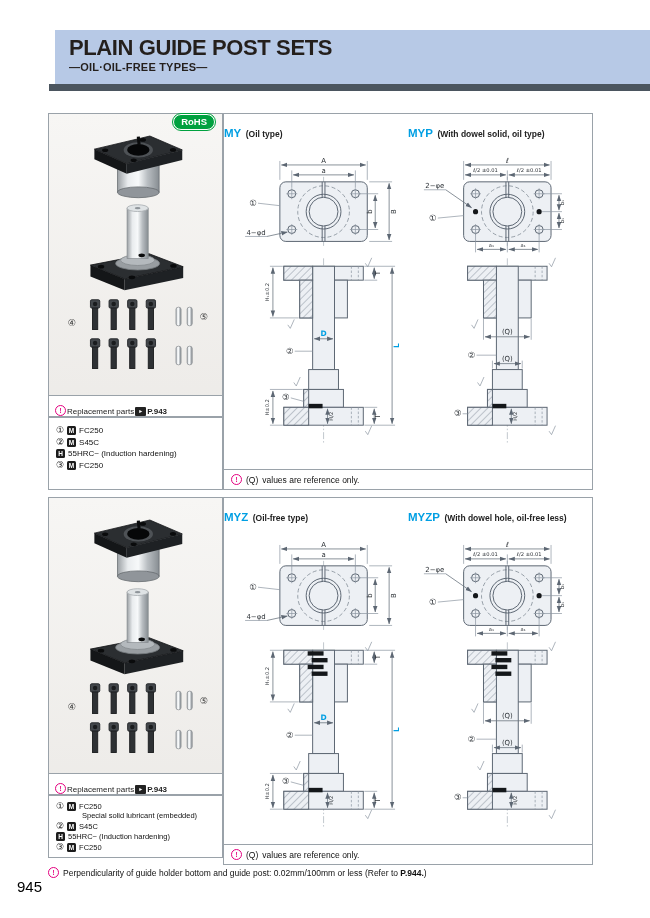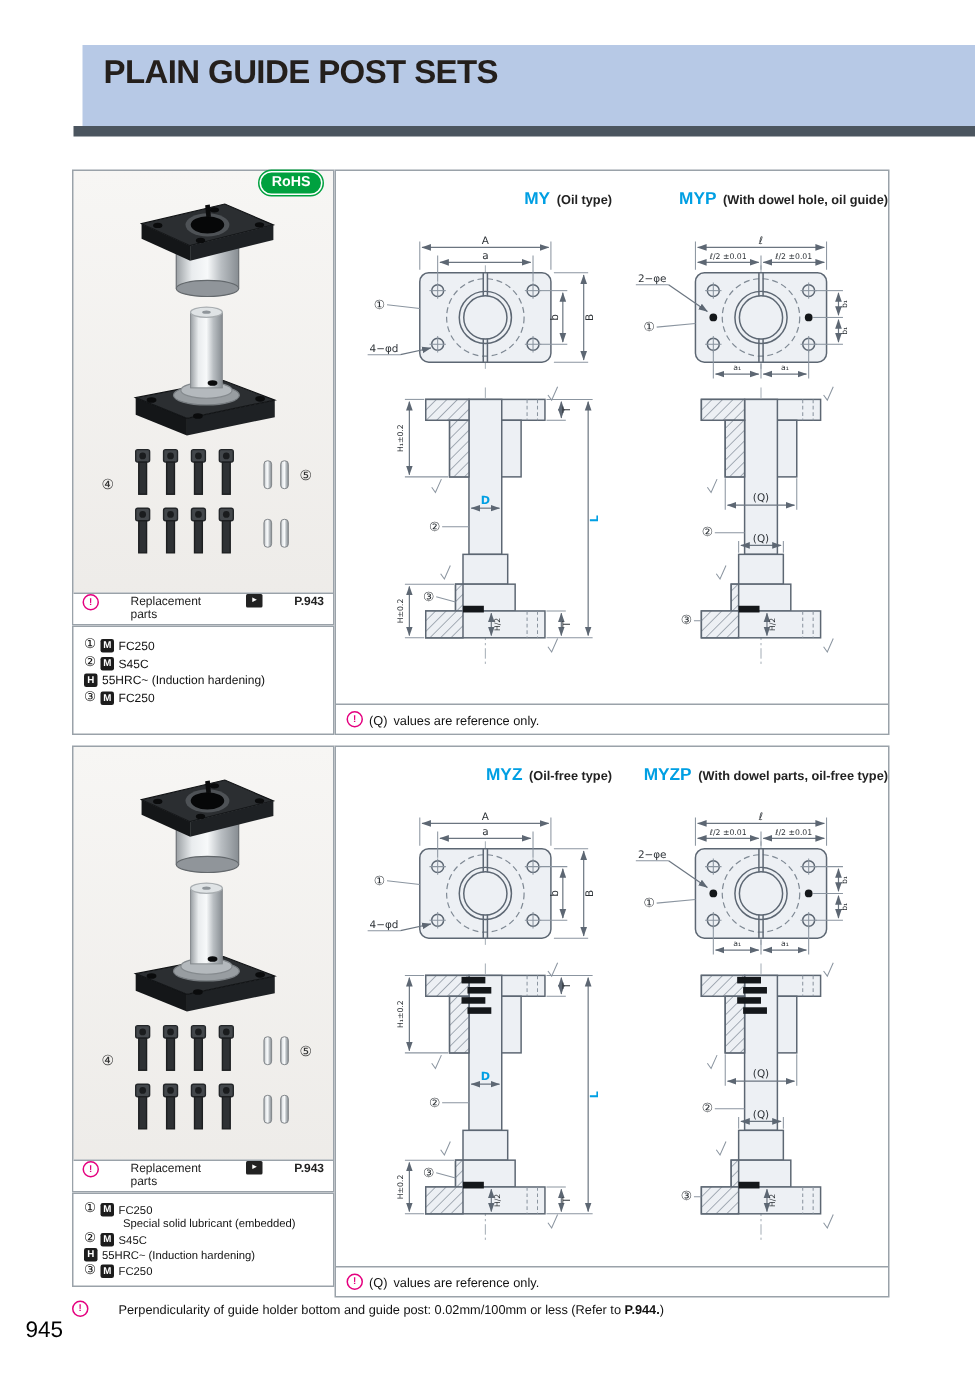--- a/index.html
+++ b/index.html
@@ -19,48 +19,48 @@
   #box1{top:113px;height:304px}
   #box2{top:417px;height:73px}
   #box3{top:497px;height:298px}
   #box4{top:795px;height:63px}
   .rohs{position:absolute;right:7px;top:0;background:#00a13f;color:#fff;font-weight:bold;
         font-size:9.5px;padding:1px 7px 2px;border-radius:9px;border:1px solid #fff;
         outline:1px solid #00a13f}
   .photo{display:block;margin:0 auto}
   .ph1{margin-top:12px}
   .repbar{position:absolute;left:0;right:0;bottom:0;height:20px;border-top:1px solid #9aa2a9;
-          display:flex;align-items:flex-start;gap:21px;padding:0 6px;font-size:8px;color:#222;background:#fff}
+          display:flex;align-items:flex-end;gap:1px;padding:0 6px;font-size:8px;color:#222;background:#fff}
   .p-ic{display:inline-block;width:9px;height:9px;border:1.2px solid #e4007f;border-radius:50%;
         color:#e4007f;font-weight:bold;font-size:6.5px;line-height:9px;text-align:center;flex:none;background:#fff}
   .bookic{display:inline-block;width:11px;height:9px;background:#222;color:#fff;font-size:6px;
           line-height:9px;text-align:center;border-radius:1px;flex:none}
   .plist{padding:5px 7px;font-size:8px;color:#111}
   .plist .row{display:flex;align-items:center;gap:3px;margin:2px 0}
   .badge{display:inline-block;width:9px;height:9px;background:#1c1c1c;color:#fff;font-size:6.5px;
          font-weight:bold;text-align:center;line-height:9.5px;border-radius:1.5px;flex:none;
          font-family:"Liberation Sans",sans-serif}
   .cnum{font-size:9px;font-family:"DejaVu Sans","Liberation Sans",sans-serif}
   .indent{margin-left:13px}
   .sub{margin-left:26px;font-size:7.5px;margin-top:-1px}
 
   
   .panel{position:absolute;left:223px;width:370px;border:1px solid #9aa2a9;box-sizing:border-box;
          background:#fff;overflow:hidden}
   #panelA{top:113px;height:377px}
   #panelB{top:497px;height:368px}
   .ptitles{display:flex;margin-top:9px;height:22px}
-  .ptitles .half{flex:1;text-align:right}
+  .ptitles .half{flex:1;text-align:left}
   .code{color:#009fe3;font-weight:bold;font-size:11.5px}
   .desc{color:#222;font-size:8.5px;font-weight:bold}
   .drawing{display:block;margin:12px auto 0}
   .qnote{position:absolute;left:0;right:0;bottom:0;height:19px;border-top:1px solid #9aa2a9;
          display:flex;align-items:center;gap:4px;padding:0 7px;font-size:8.5px;color:#111;background:#fff}
 
-  #perp{position:absolute;left:48px;top:867px;display:flex;align-items:center;gap:20px;
+  #perp{position:absolute;left:48px;top:867px;display:flex;align-items:center;gap:4px;
         font-size:8.5px;color:#111}
   #pageno{position:absolute;left:17px;top:878px;font-size:15px;font-weight:normal;color:#000}
 
   
   svg text{font-family:"DejaVu Sans","Liberation Sans",sans-serif}
   .ln{fill:none;stroke:#5d6773;stroke-width:1}
   .part{fill:#edf0f4;stroke:#5d6773;stroke-width:1}
   .thin{fill:none;stroke:#8b95a0;stroke-width:0.7}
   .dashc{fill:none;stroke:#7f8994;stroke-width:0.8;stroke-dasharray:4 2.5}
   .cl{stroke:#98a2ac;stroke-width:0.6;stroke-dasharray:7 2 1.5 2;fill:none}
@@ -303,20 +303,21 @@
       <use href="#pin" x="128" y="54"></use>
         <use href="#pin" x="140" y="54"></use>
       <text x="16" y="32" font-size="10" fill="#333" text-anchor="middle">④</text>
       <text x="158" y="26" font-size="10" fill="#333" text-anchor="middle">⑤</text>
     </g>
   </defs>
 </svg>
 
 <div id="hdr">
   <div class="t">PLAIN GUIDE POST SETS</div>
+  <div class="s">—OIL·OIL-FREE TYPES—</div>
 </div>
 <div id="hdrbar"></div>
 
 <div id="box1" class="lbox photobox">
   <div class="rohs">RoHS</div>
   <svg class="photo ph1" width="108" height="74" viewBox="0 0 140 96">
       <use href="#ph-holder"></use>
     </svg>
   <svg class="photo" width="114" height="96" viewBox="0 0 140 118">
       <use href="#ph-post"></use>
@@ -396,21 +397,21 @@
 </div>
 
 <div id="panelA" class="panel">
   <div class="ptitles">
     <div class="half">
       <span class="code">MY</span>
       <span class="desc">(Oil type)</span>
     </div>
     <div class="half">
       <span class="code">MYP</span>
-      <span class="desc">(With dowel hole, oil guide)</span>
+      <span class="desc">(With dowel solid, oil type)</span>
     </div>
   </div>
   <svg class="drawing" width="368" height="298" viewBox="0 0 370 300">
     <use href="#q-std"></use>
     <use href="#q-dwl" x="185"></use>
   </svg>
   <div class="qnote">
     <span class="p-ic">!</span>
     <span>(Q)</span>
     <span>values are reference only.</span>
@@ -418,21 +419,21 @@
 </div>
 
 <div id="panelB" class="panel">
   <div class="ptitles">
     <div class="half">
       <span class="code">MYZ</span>
       <span class="desc">(Oil-free type)</span>
     </div>
     <div class="half">
       <span class="code">MYZP</span>
-      <span class="desc">(With dowel parts, oil-free type)</span>
+      <span class="desc">(With dowel hole, oil-free less)</span>
     </div>
   </div>
   <svg class="drawing" width="368" height="298" viewBox="0 0 370 300">
     <use href="#q-std"></use>
     <use href="#q-dwl" x="185"></use>
     <use href="#bands"></use>
     <use href="#bands" x="185"></use>
   </svg>
   <div class="qnote">
     <span class="p-ic">!</span>

